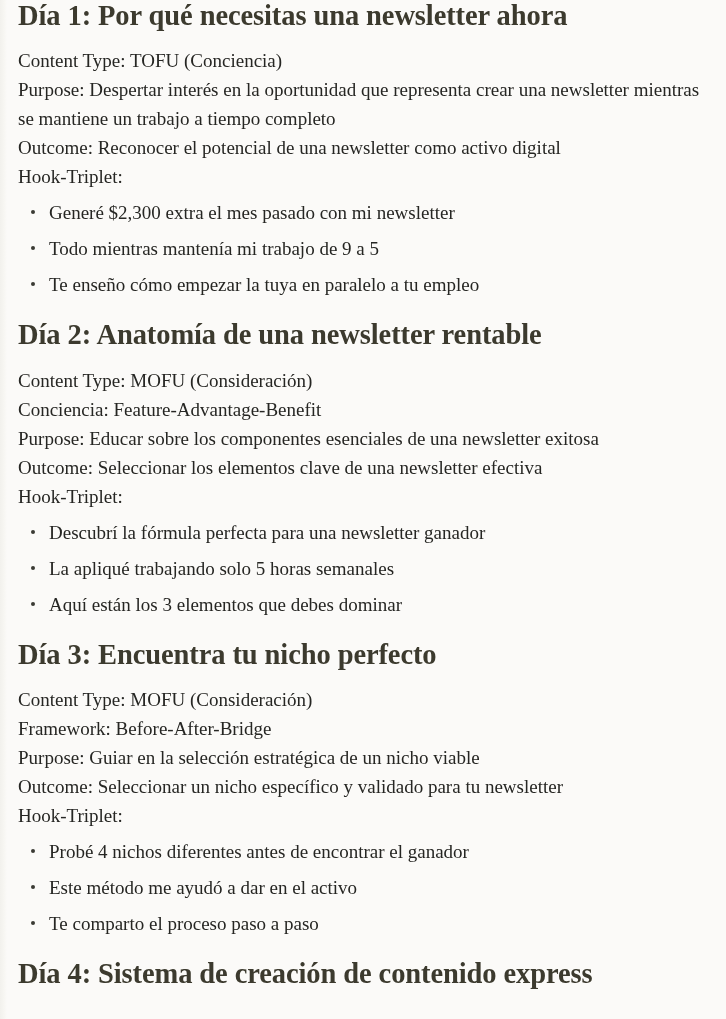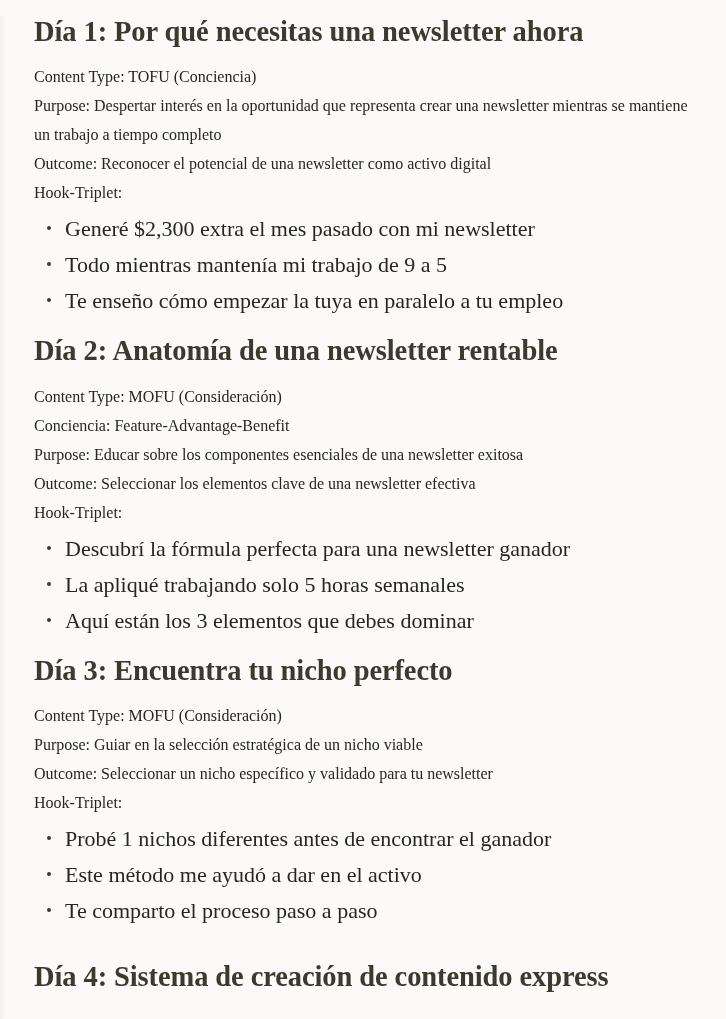--- a/index.html
+++ b/index.html
@@ -26,53 +26,53 @@
   .edge-left {
     position: absolute;
     left: 0;
     top: 0;
     width: 7px;
     height: 1019px;
     background: linear-gradient(to right, #f2f1ed 0%, #f7f6f2 55%, #fbfaf8 100%);
     pointer-events: none;
   }
   .day-block {
-    margin: 16px;
+    margin: 0;
   }
   h2.day-title {
     font-family: "Liberation Serif", "DejaVu Serif", serif;
     font-weight: bold;
     font-size: 28.5px;
     line-height: 1.14;
     color: #3c3a2e;
     margin: 0 0 14px 0;
     letter-spacing: -0.1px;
     white-space: nowrap;
   }
   .day-block + .day-block h2.day-title {
     margin-top: 22px;
   }
   .meta-line {
-    font-size: 16px;
+    font-size: 19px;
     line-height: 29px;
     color: #262623;
     margin: 0;
     font-family: "Liberation Serif", "DejaVu Serif", serif;
   }
   .meta-line.wrap {
     white-space: normal;
   }
   ul.hooks {
     list-style: none;
     margin: 9px 0 0 0;
     padding: 0;
   }
   ul.hooks li {
     position: relative;
-    font-size: 22px;
+    font-size: 19px;
     line-height: 25px;
     color: #262623;
     padding-left: 31px;
     margin-bottom: 11px;
   }
   ul.hooks li:last-child {
     margin-bottom: 0;
   }
   ul.hooks li .bullet-dot {
     position: absolute;
@@ -137,27 +137,28 @@
       <li>
         <span class="bullet-dot"></span>
         <span class="hook-text">Aquí están los 3 elementos que debes dominar</span>
       </li>
     </ul>
   </section>
 
   <section class="day-block">
     <h2 class="day-title">Día 3: Encuentra tu nicho perfecto</h2>
     <p class="meta-line">Content Type: MOFU (Consideración)</p>
+    <p class="meta-line">Framework: Before-After-Bridge</p>
     <p class="meta-line wrap">Purpose: Guiar en la selección estratégica de un nicho viable</p>
     <p class="meta-line">Outcome: Seleccionar un nicho específico y validado para tu newsletter</p>
     <p class="meta-line">Hook-Triplet:</p>
     <ul class="hooks">
       <li>
         <span class="bullet-dot"></span>
-        <span class="hook-text">Probé 1 nichos diferentes antes de encontrar el ganador</span>
+        <span class="hook-text">Probé 4 nichos diferentes antes de encontrar el ganador</span>
       </li>
       <li>
         <span class="bullet-dot"></span>
         <span class="hook-text">Este método me ayudó a dar en el activo</span>
       </li>
       <li>
         <span class="bullet-dot"></span>
         <span class="hook-text">Te comparto el proceso paso a paso</span>
       </li>
     </ul>

